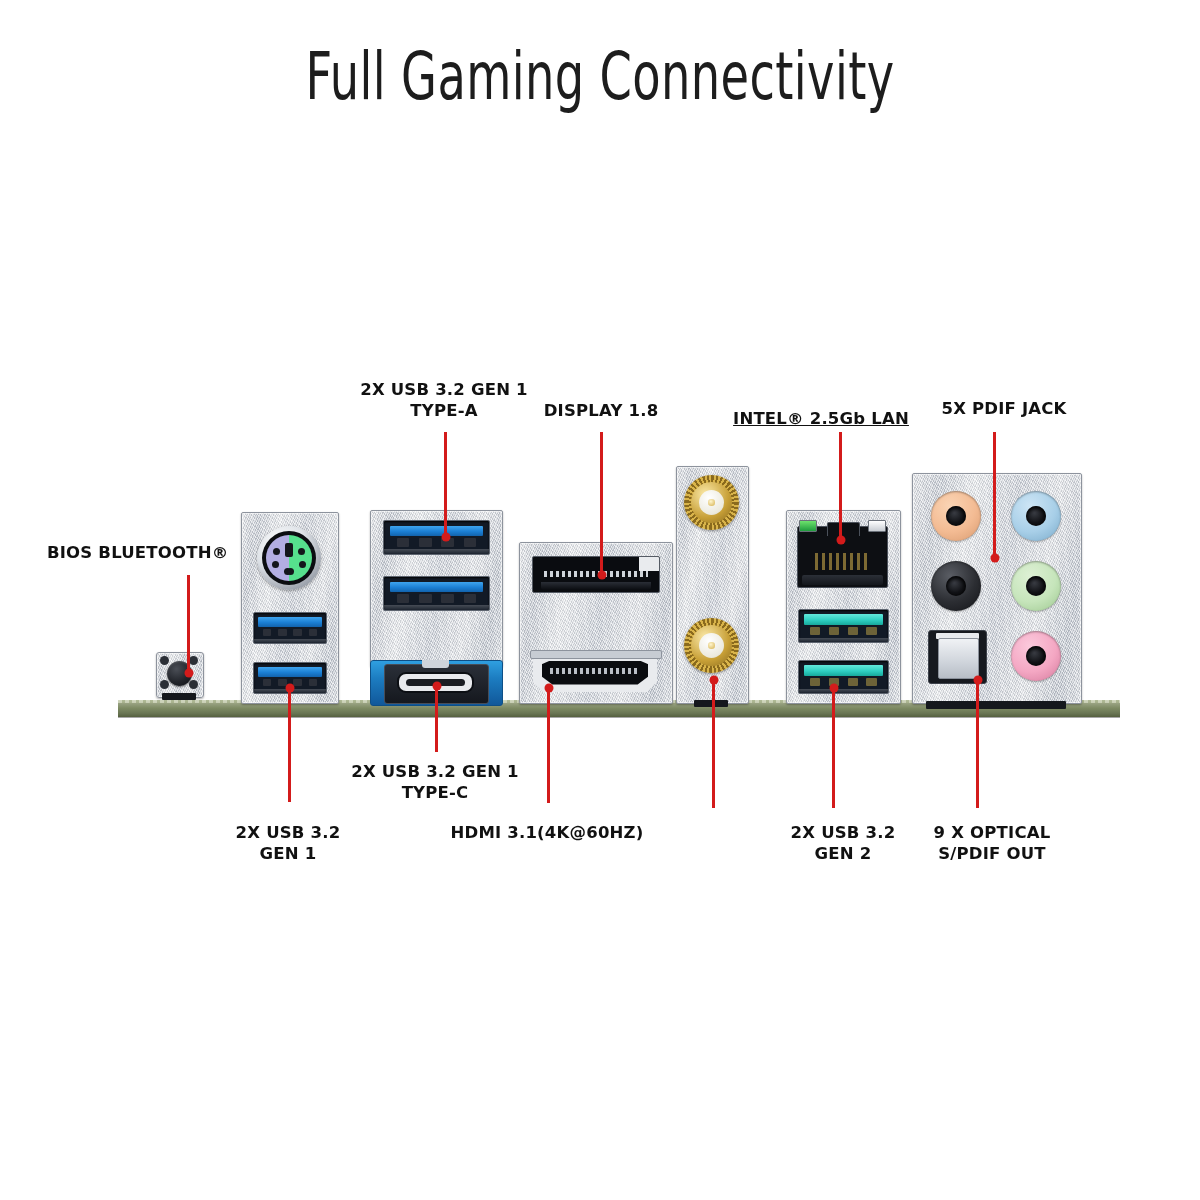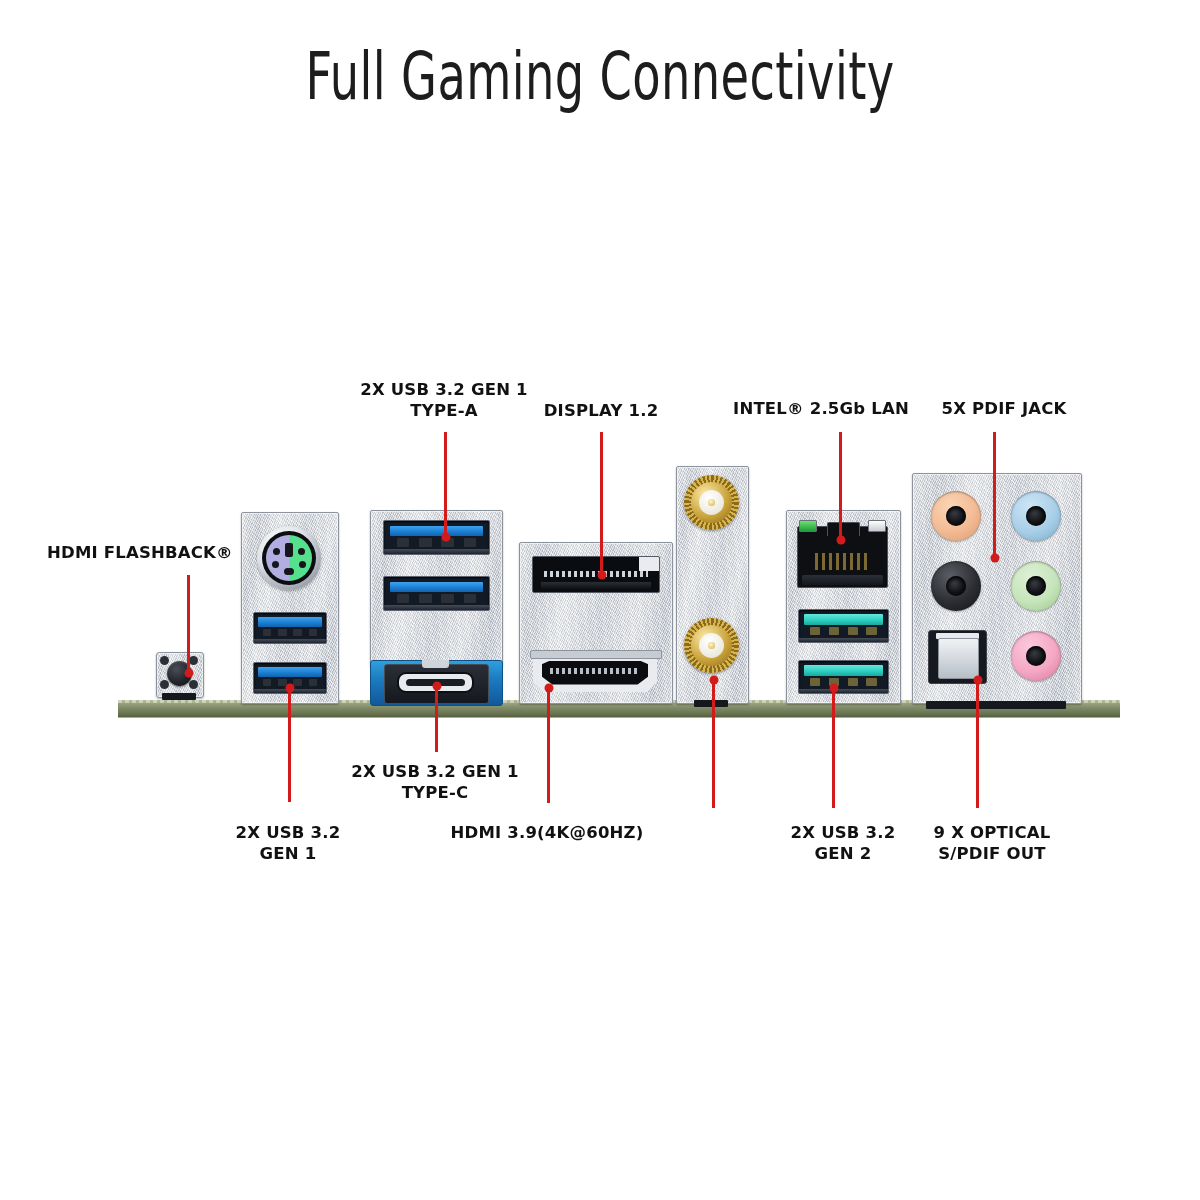--- a/index.html
+++ b/index.html
@@ -443,38 +443,38 @@
 
   <div class="lead" style="left:712px;top:680px;height:128px;"></div>
   <div class="dot" style="left:713.5px;top:680px;"></div>
 
   <div class="lead" style="left:832px;top:688px;height:120px;"></div>
   <div class="dot" style="left:833.5px;top:688px;"></div>
 
   <div class="lead" style="left:976px;top:680px;height:128px;"></div>
   <div class="dot" style="left:977.5px;top:680px;"></div>
 
-  <div class="lbl left" style="left:47px;top:542px;">HDMI FLASHBACK®</div>
+  <div class="lbl left" style="left:47px;top:542px;">BIOS BLUETOOTH®</div>
 
   <div class="lbl" style="left:444px;top:379px;">2X USB 3.2 GEN 1
 TYPE-A</div>
 
-  <div class="lbl" style="left:601px;top:400px;">DISPLAY 1.2</div>
-
-  <div class="lbl" style="left:821px;top:398px;">INTEL® 2.5Gb LAN</div>
+  <div class="lbl" style="left:601px;top:400px;">DISPLAY 1.8</div>
+
+  <div class="lbl" style="left:821px;top:408px;text-decoration:underline;">INTEL® 2.5Gb LAN</div>
 
   <div class="lbl" style="left:1004px;top:398px;">5X PDIF JACK</div>
 
   <div class="lbl" style="left:288px;top:822px;">2X USB 3.2
 GEN 1</div>
 
   <div class="lbl" style="left:435px;top:761px;">2X USB 3.2 GEN 1
 TYPE-C</div>
 
-  <div class="lbl" style="left:547px;top:822px;">HDMI 3.9(4K@60HZ)</div>
+  <div class="lbl" style="left:547px;top:822px;">HDMI 3.1(4K@60HZ)</div>
 
 
   <div class="lbl" style="left:843px;top:822px;">2X USB 3.2
 GEN 2</div>
 
   <div class="lbl" style="left:992px;top:822px;">9 X OPTICAL
 S/PDIF OUT</div>
 
 </div>
 

